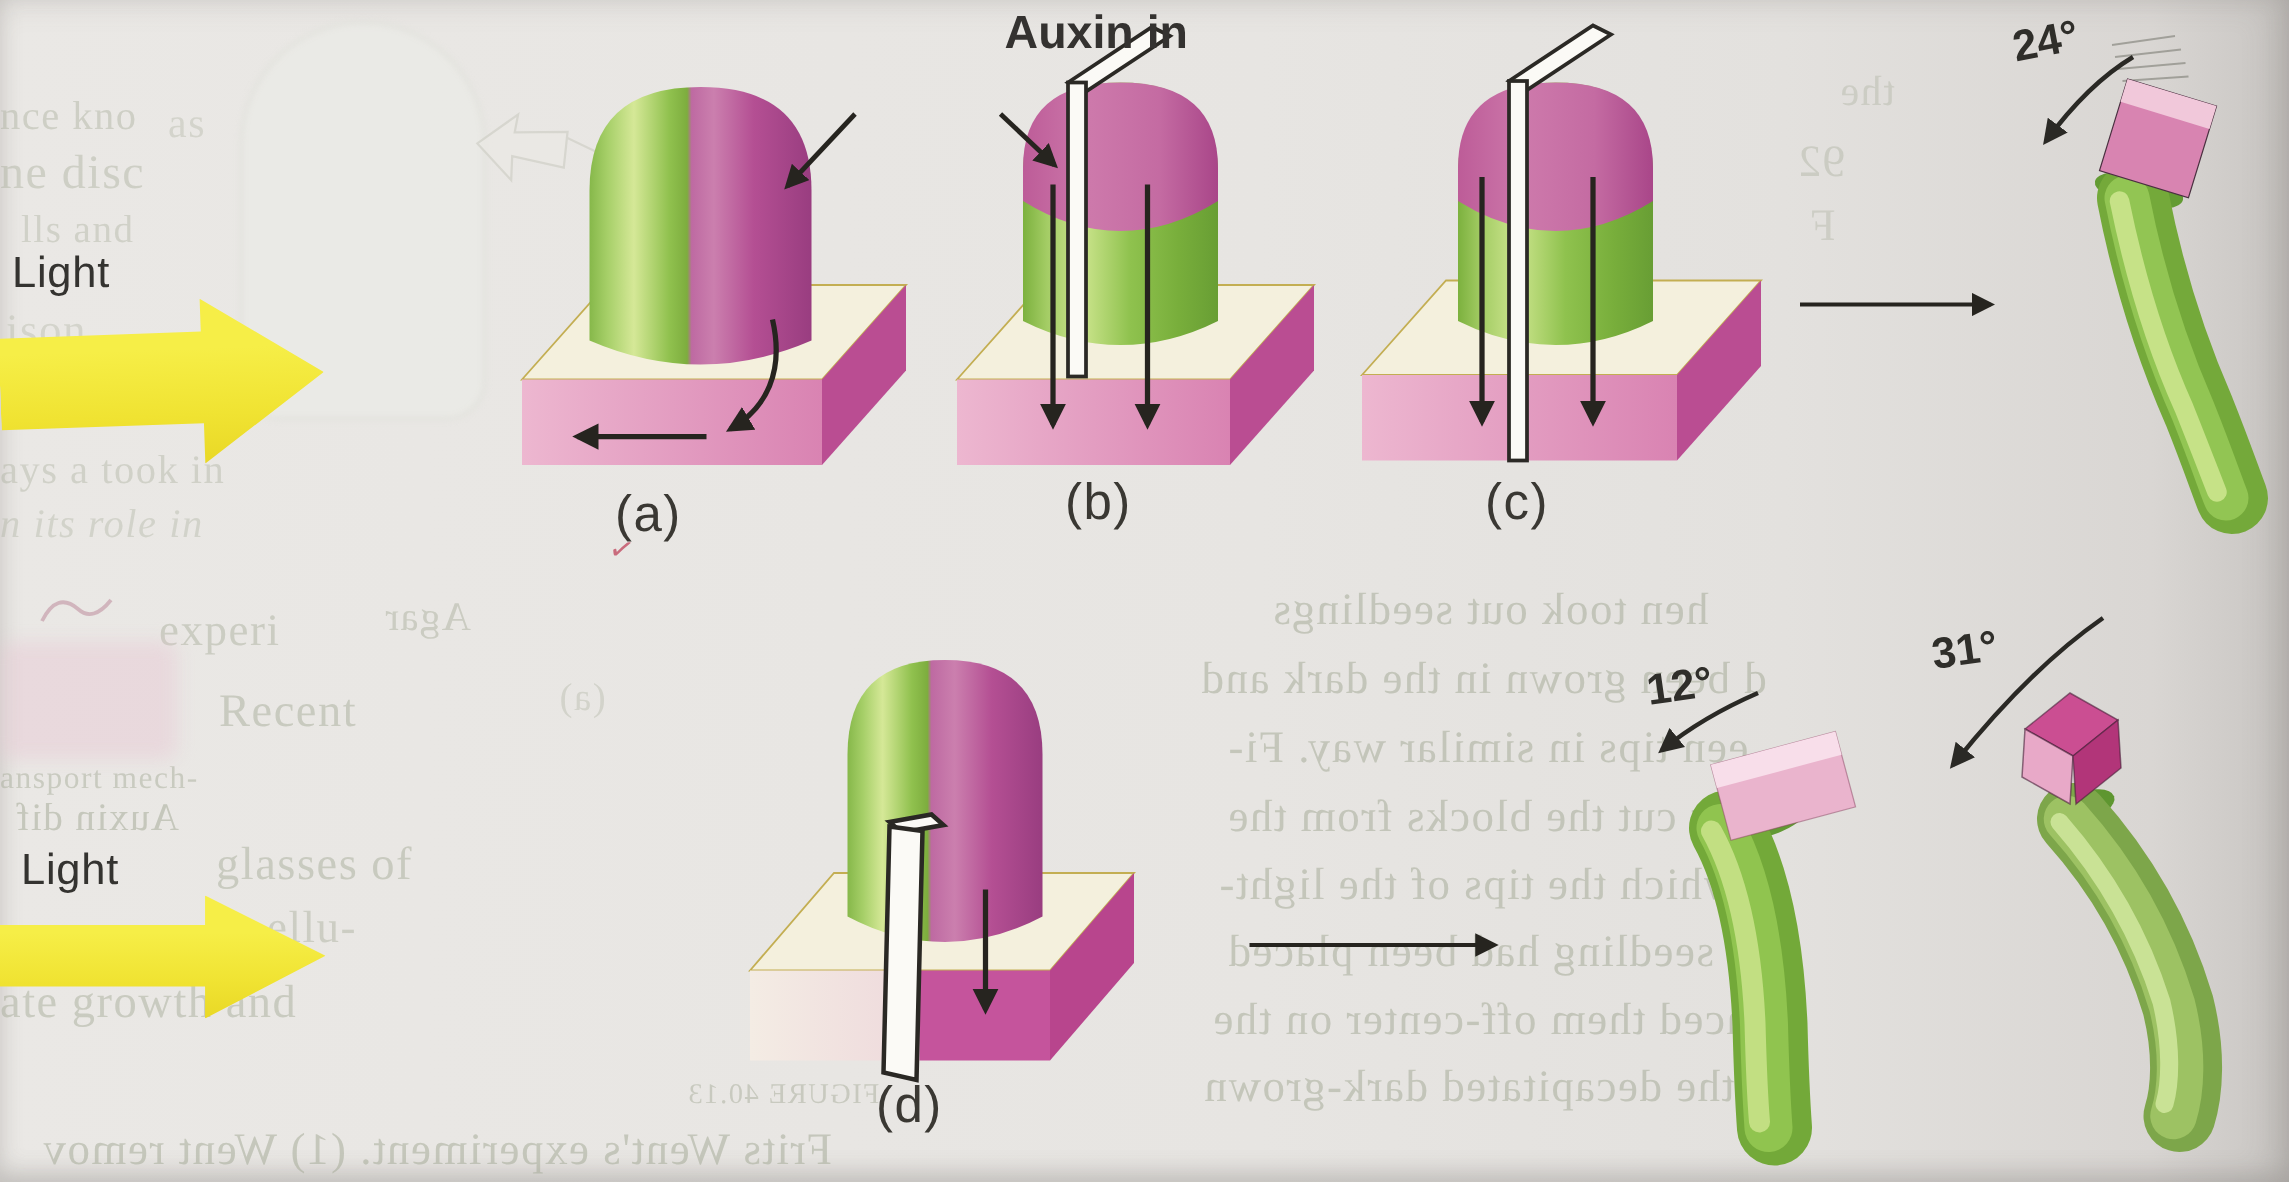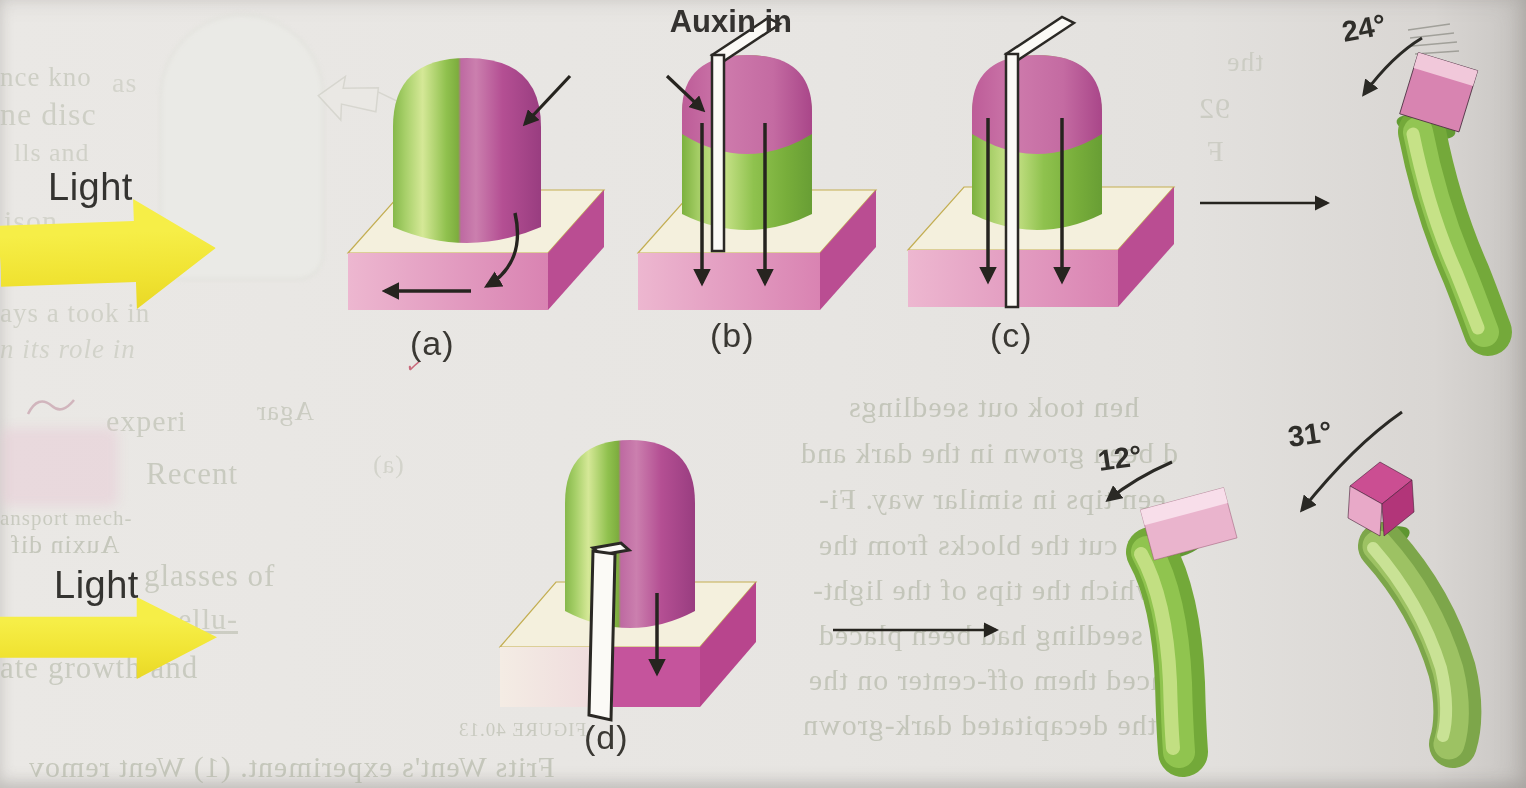--- a/index.html
+++ b/index.html
@@ -6,21 +6,21 @@
   .page{
     position:relative;width:1526px;height:788px;overflow:hidden;
     background:linear-gradient(90deg,#eae8e5 0%,#e7e5e2 55%,#e3e1de 78%,#d9d6d3 94%,#c8c5c2 100%);
     font-family:"Liberation Sans",sans-serif;
   }
   .abs{position:absolute;}
   .bleed{
     position:absolute;font-family:"Liberation Serif",serif;color:#a2a894;
     white-space:nowrap;line-height:1;letter-spacing:1px;
   }
-  .light-label{font-size:38px;color:#343330;letter-spacing:.5px;margin-left:40px;}
+  .light-label{font-size:29px;color:#343330;letter-spacing:.5px;}
   .panel-label{font-size:34px;color:#3a3833;letter-spacing:1px;}
   .angle-label{font-size:29px;font-weight:700;color:#2f2e2a;}
   .annotation{
     font-size:31px;color:#343230;text-align:right;line-height:1.15;width:274px;font-weight:bold;
   }
   .yellow-arrow{background:linear-gradient(180deg,#f6ee47 30%,#f0e332 70%,#e9d826 100%);}
   .ghost-dome{
     border-radius:82px 82px 26px 26px;background:#ebebe7;border:2px solid #dcded7;
     filter:blur(2px);opacity:.75;
   }
@@ -41,21 +41,21 @@
       <span class="bleed" style="left: 112px; top: 48px; font-size: 28px; opacity: 0.3; margin-top: 21px;">as</span>
       <span class="bleed" style="left: 0px; top: 98px; font-size: 32px; opacity: 0.38;">ne disc</span>
       <span class="bleed" style="left: 14px; top: 140px; font-size: 26px; opacity: 0.35;">lls and</span>
       <span class="bleed" style="left: 4px; top: 206px; font-size: 30px; opacity: 0.3;">ison</span>
       <span class="bleed" style="left: 0px; top: 300px; font-size: 27px; opacity: 0.35;">ays a took in</span>
       <span class="bleed" style="left: 0px; top: 336px; font-size: 27px; opacity: 0.32; font-style: italic;">n its role in</span>
       <span class="bleed" style="left: 106px; top: 406px; font-size: 30px; opacity: 0.42;">experi</span>
       <span class="bleed" style="left: 146px; top: 458px; font-size: 31px; opacity: 0.45;">Recent</span>
       <span class="bleed" style="left: 0px; top: 508px; font-size: 21px; opacity: 0.45;">ansport mech-</span>
       <span class="bleed" style="left: 144px; top: 560px; font-size: 31px; opacity: 0.45;">glasses of</span>
-      <span class="bleed" style="left: 178px; top: 604px; font-size: 30px; opacity: 0.4; text-decoration: underline;">ellu-</span>
+      <span class="bleed" style="left: 178px; top: 604px; font-size: 30px; opacity: 0.4;">ellu-</span>
       <span class="bleed" style="left: 0px; top: 652px; font-size: 31px; opacity: 0.45;">ate growth and</span>
       <span class="bleed" style="left: 256px; top: 398px; font-size: 27px; opacity: 0.42; transform: scaleX(-1);">Agar</span>
       <span class="bleed" style="left: 10px; top: 532px; font-size: 26px; opacity: 0.5; transform: scaleX(-1);">Auxin dif</span>
       <span class="bleed" style="left: 372px; top: 452px; font-size: 26px; opacity: 0.3; transform: scaleX(-1);">(a)</span>
       <span class="bleed" style="left: 458px; top: 720px; font-size: 19px; opacity: 0.45; transform: scaleX(-1);">FIGURE 40.13</span>
       <span class="bleed" style="left: 28px; top: 752px; font-size: 30px; opacity: 0.5; transform: scaleX(-1);">Frits Went's experiment.   (1) Went remov</span>
       <span class="bleed" style="left: 848px; top: 392px; font-size: 30px; opacity: 0.5; transform: scaleX(-1);">hen took out seedlings</span>
       <span class="bleed" style="left: 800px; top: 438px; font-size: 30px; opacity: 0.5; transform: scaleX(-1);">d been grown in the dark and</span>
       <span class="bleed" style="left: 818px; top: 484px; font-size: 30px; opacity: 0.5; transform: scaleX(-1);">een tips in similar way. Fi-</span>
       <span class="bleed" style="left: 818px; top: 530px; font-size: 30px; opacity: 0.5; transform: scaleX(-1);">ent cut the blocks from the</span>

